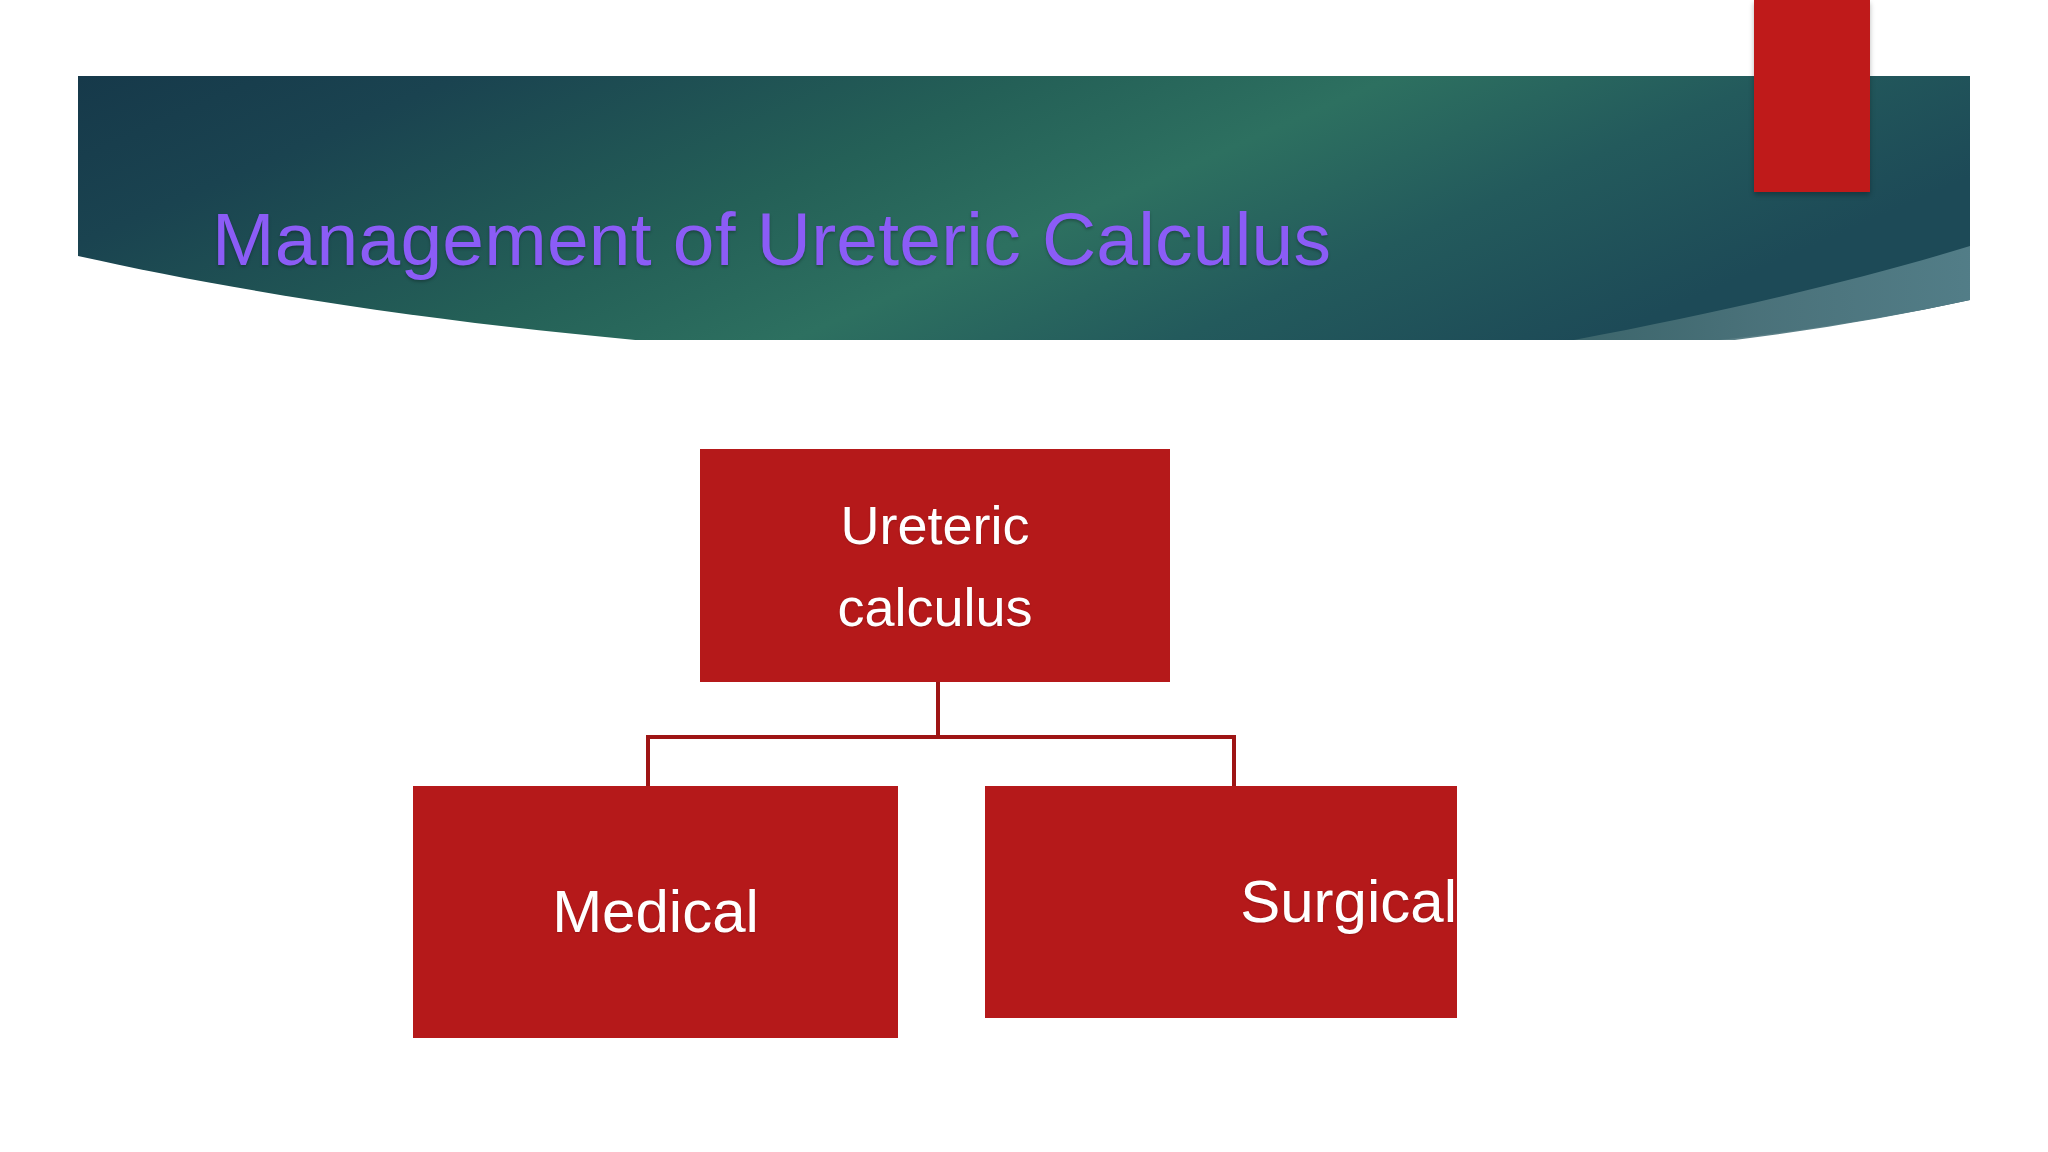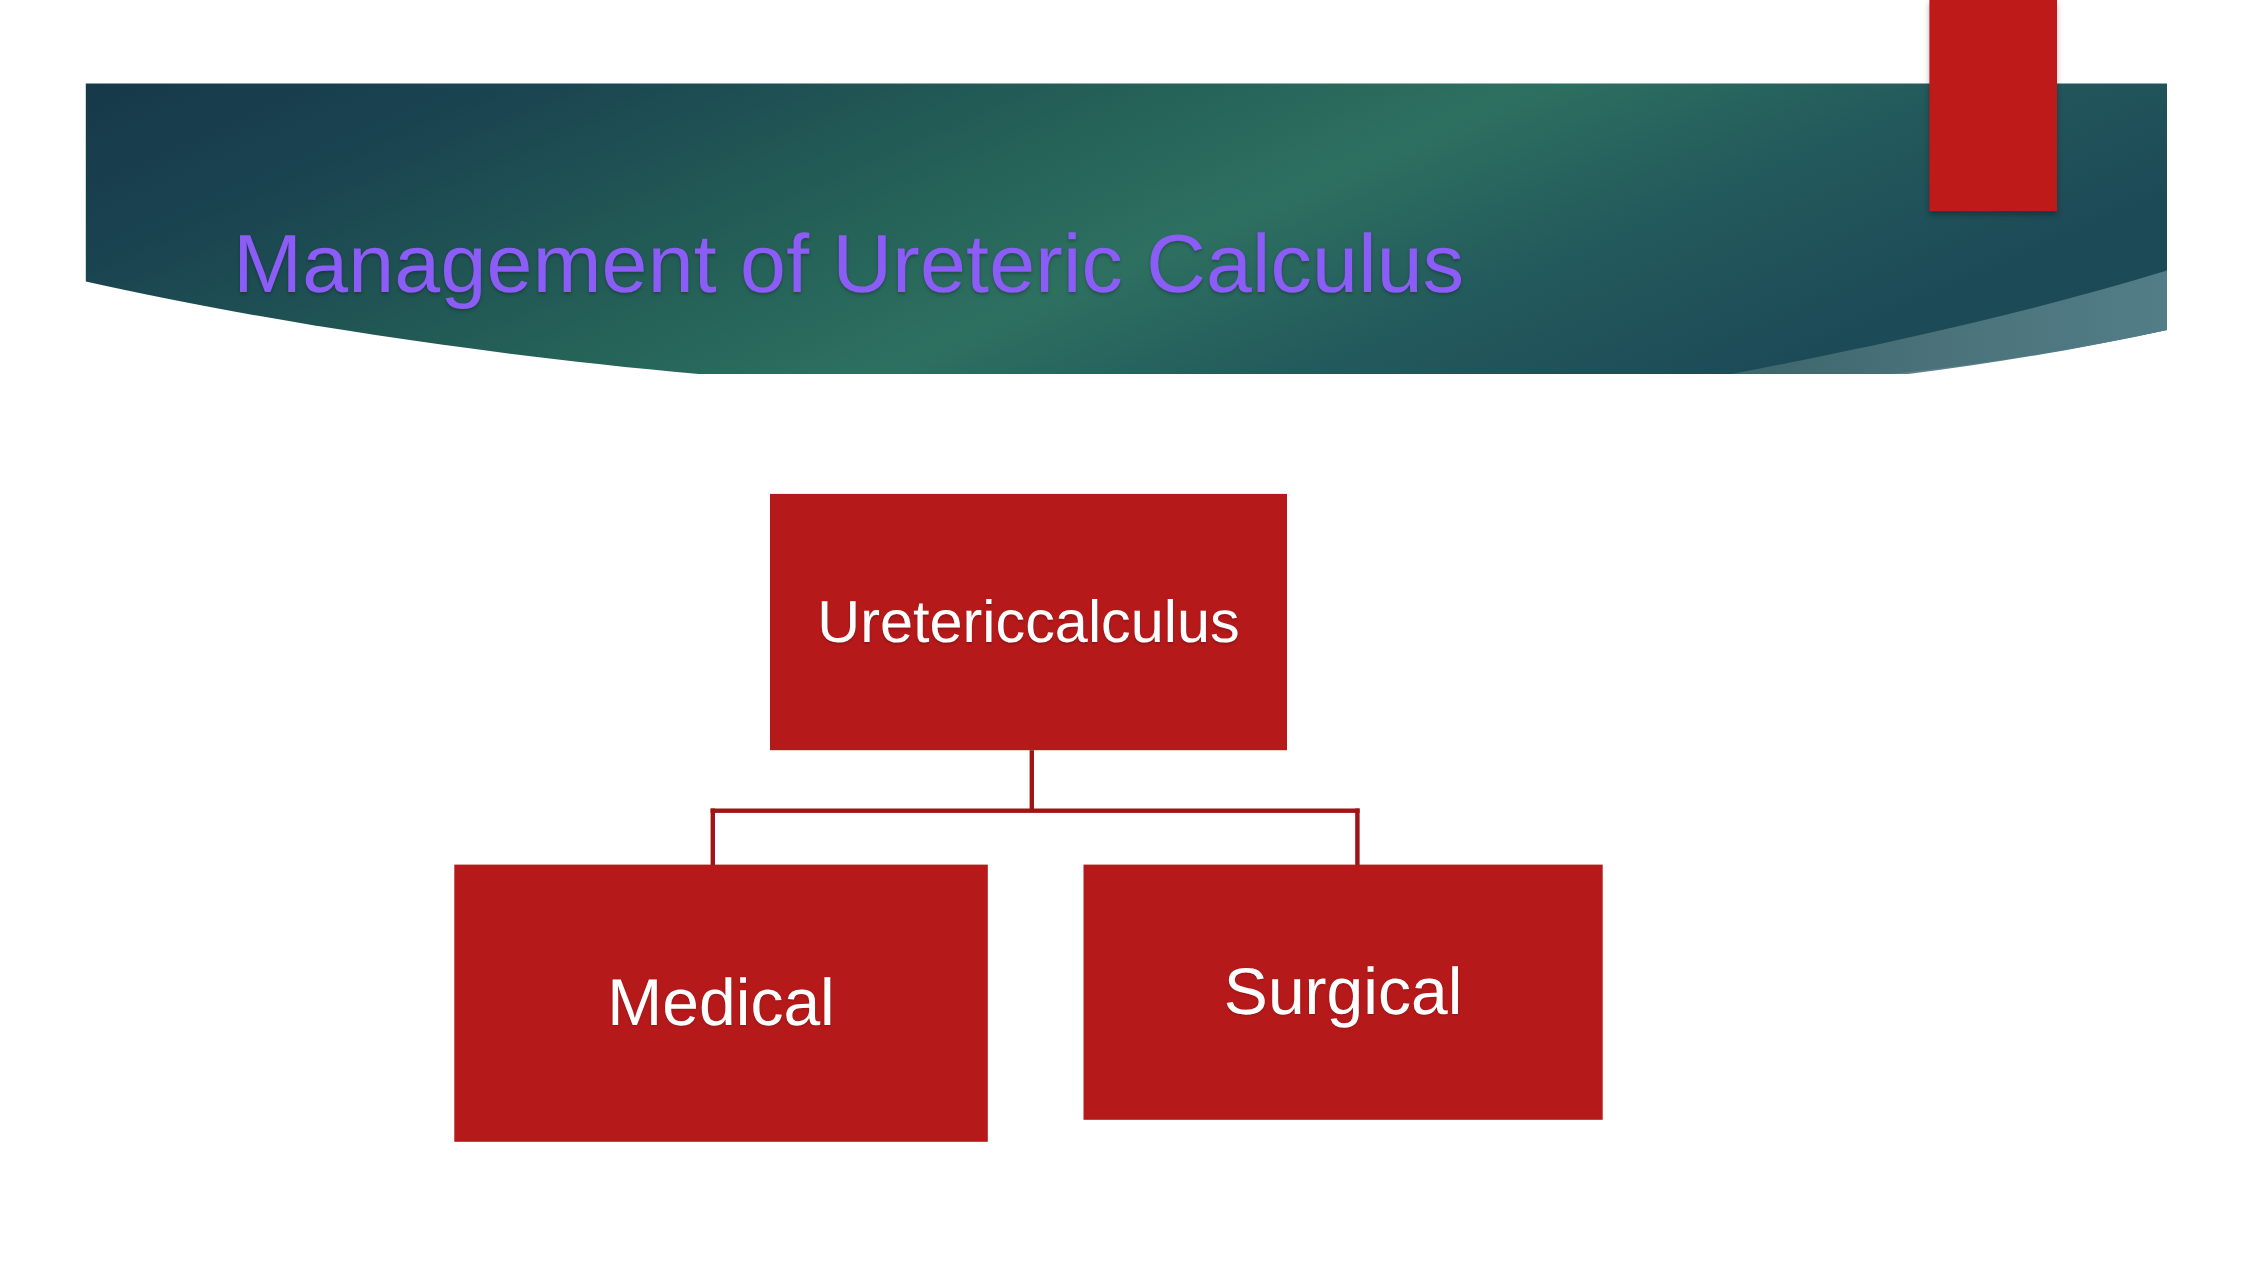--- a/index.html
+++ b/index.html
@@ -71,21 +71,21 @@
     top: 0;
     width: 2048px;
     height: 1152px;
   }
 
   .node {
     position: absolute;
     background: #b5191a;
     color: #ffffff;
     display: flex;
-    flex-direction: row;
+    flex-direction: column;
     align-items: center;
     justify-content: center;
     box-sizing: border-box;
     font-weight: 400;
     text-align: center;
   }
   .node .line {
     display: block;
     white-space: nowrap;
     text-shadow: 0 1px 2px rgba(0,0,0,0.18);
@@ -111,20 +111,21 @@
   }
   #node-medical .line { margin: 14px 0; }
 
   #node-surgical {
     left: 985px;
     top: 786px;
     width: 472px;
     height: 232px;
     font-size: 60px;
     line-height: 1.0;
+    align-items: flex-end;
   }
   #node-surgical .line { margin: 14px 0; }
 
   
   .connector {
     position: absolute;
     background: #9e1515;
   }
   #conn-stem {
     left: 936px;

